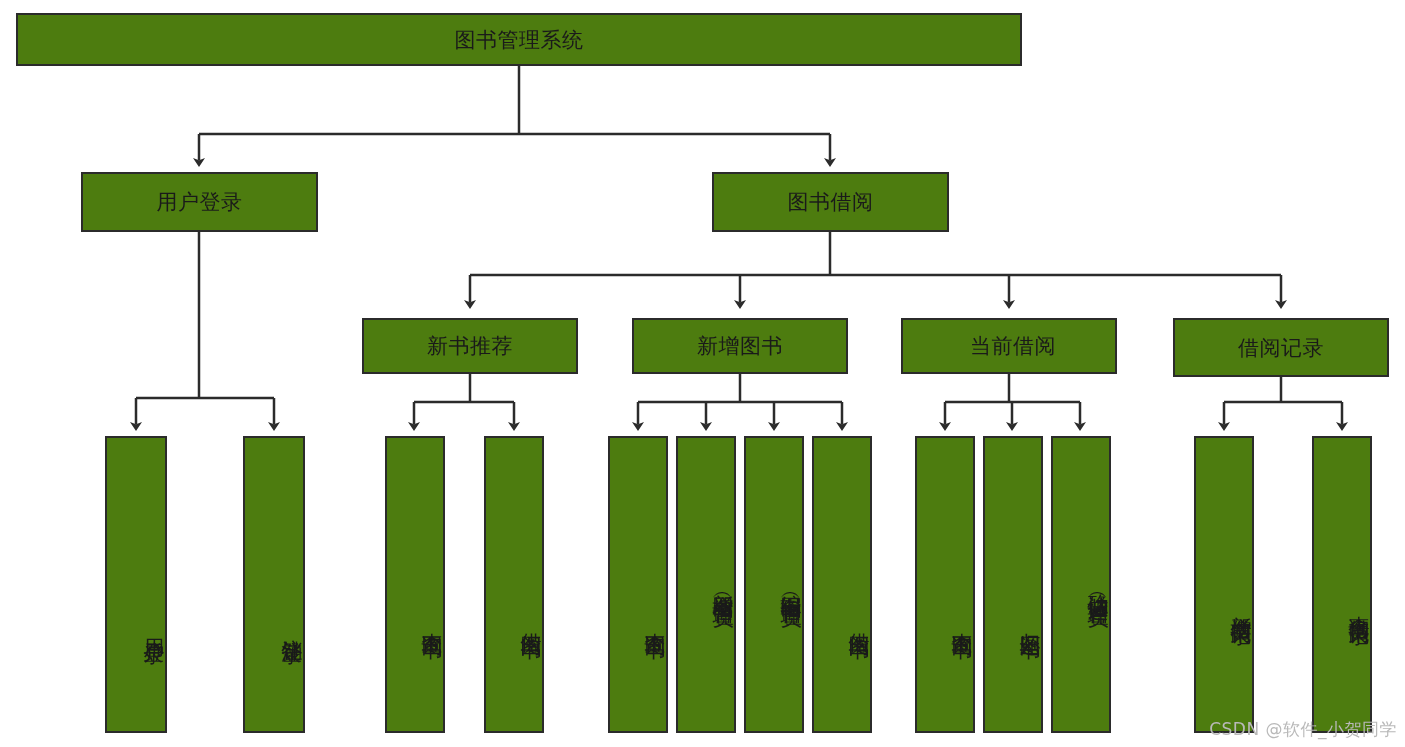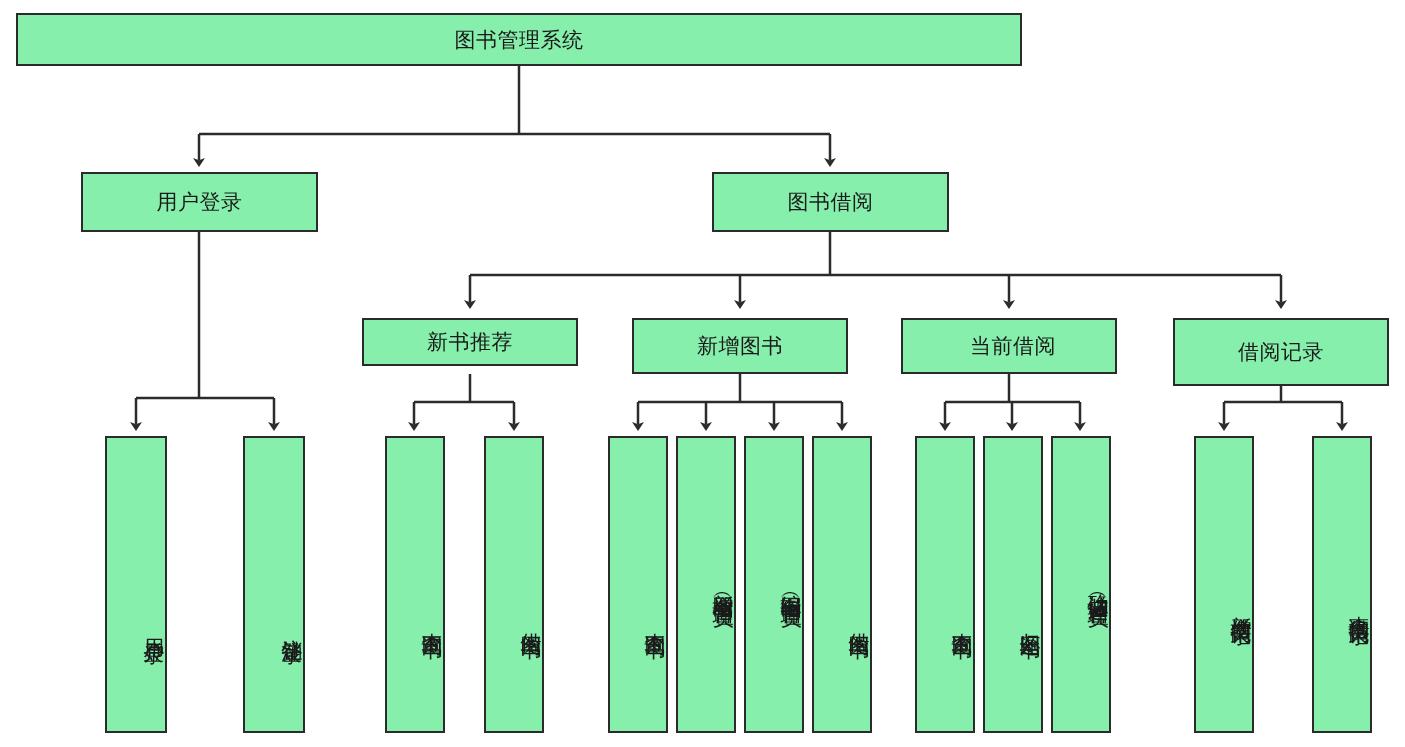--- a/index.html
+++ b/index.html
@@ -22,21 +22,21 @@
     left: 0;
     top: 0;
     width: 1405px;
     height: 747px;
     pointer-events: none;
   }
   .node {
     position: absolute;
     box-sizing: border-box;
     border: 2.5px solid #2b2b2b;
-    background: #86efac;
+    background: #4d7c0f;
     display: flex;
     align-items: center;
     justify-content: center;
     color: #1a1a1a;
   }
   .node.horiz {
     font-size: 21px;
     letter-spacing: 0.5px;
   }
   .node.vert {
@@ -123,30 +123,30 @@
     <span class="node-label">图书管理系统</span>
   </div>
 
   <div class="node horiz" style="left:81px; top:172px; width:237px; height:60px;">
     <span class="node-label">用户登录</span>
   </div>
   <div class="node horiz" style="left:712px; top:172px; width:237px; height:60px;">
     <span class="node-label">图书借阅</span>
   </div>
 
-  <div class="node horiz" style="left:362px; top:318px; width:216px; height:48px;">
+  <div class="node horiz" style="left:362px; top:318px; width:216px; height:56px;">
     <span class="node-label">新书推荐</span>
   </div>
   <div class="node horiz" style="left:632px; top:318px; width:216px; height:56px;">
     <span class="node-label">新增图书</span>
   </div>
   <div class="node horiz" style="left:901px; top:318px; width:216px; height:56px;padding-left:8px;">
     <span class="node-label">当前借阅</span>
   </div>
-  <div class="node horiz" style="left:1173px; top:318px; width:216px; height:68px;">
+  <div class="node horiz" style="left:1173px; top:318px; width:216px; height:59px;">
     <span class="node-label">借阅记录</span>
   </div>
 
   <div class="node vert" style="left:105px; top:436px; width:62px; height:297px; padding-top:88px;">
     <span class="node-label">用户登录</span>
   </div>
   <div class="node vert" style="left:243px; top:436px; width:62px; height:297px; padding-top:88px;">
     <span class="node-label">注销登录</span>
   </div>
 
@@ -180,14 +180,15 @@
     <span class="node-label">确认归还（管理员）</span>
   </div>
 
   <div class="node vert" style="left:1194px; top:436px; width:60px; height:297px; padding-top:46px;">
     <span class="node-label">新增借阅记录</span>
   </div>
   <div class="node vert" style="left:1312px; top:436px; width:60px; height:297px; padding-top:46px;">
     <span class="node-label">查询借阅记录</span>
   </div>
 
+  <div id="watermark">CSDN @软件_小贺同学</div>
 
 </div>
 
 </body></html>

